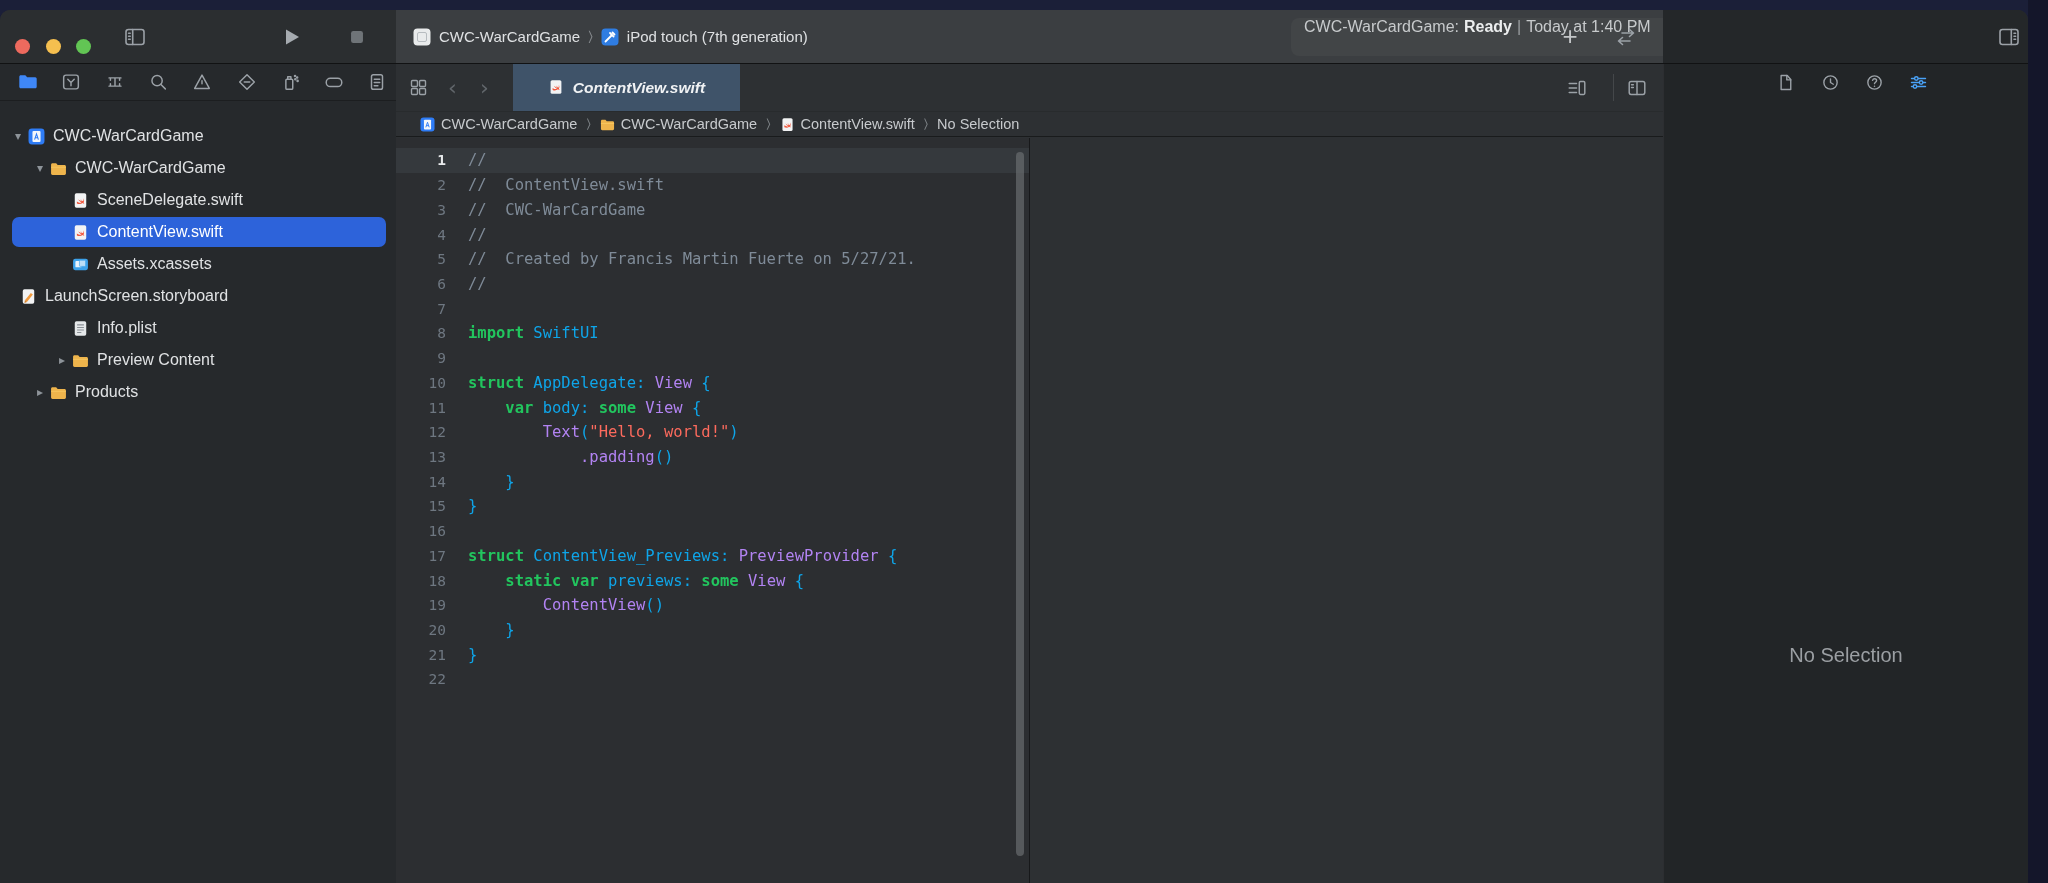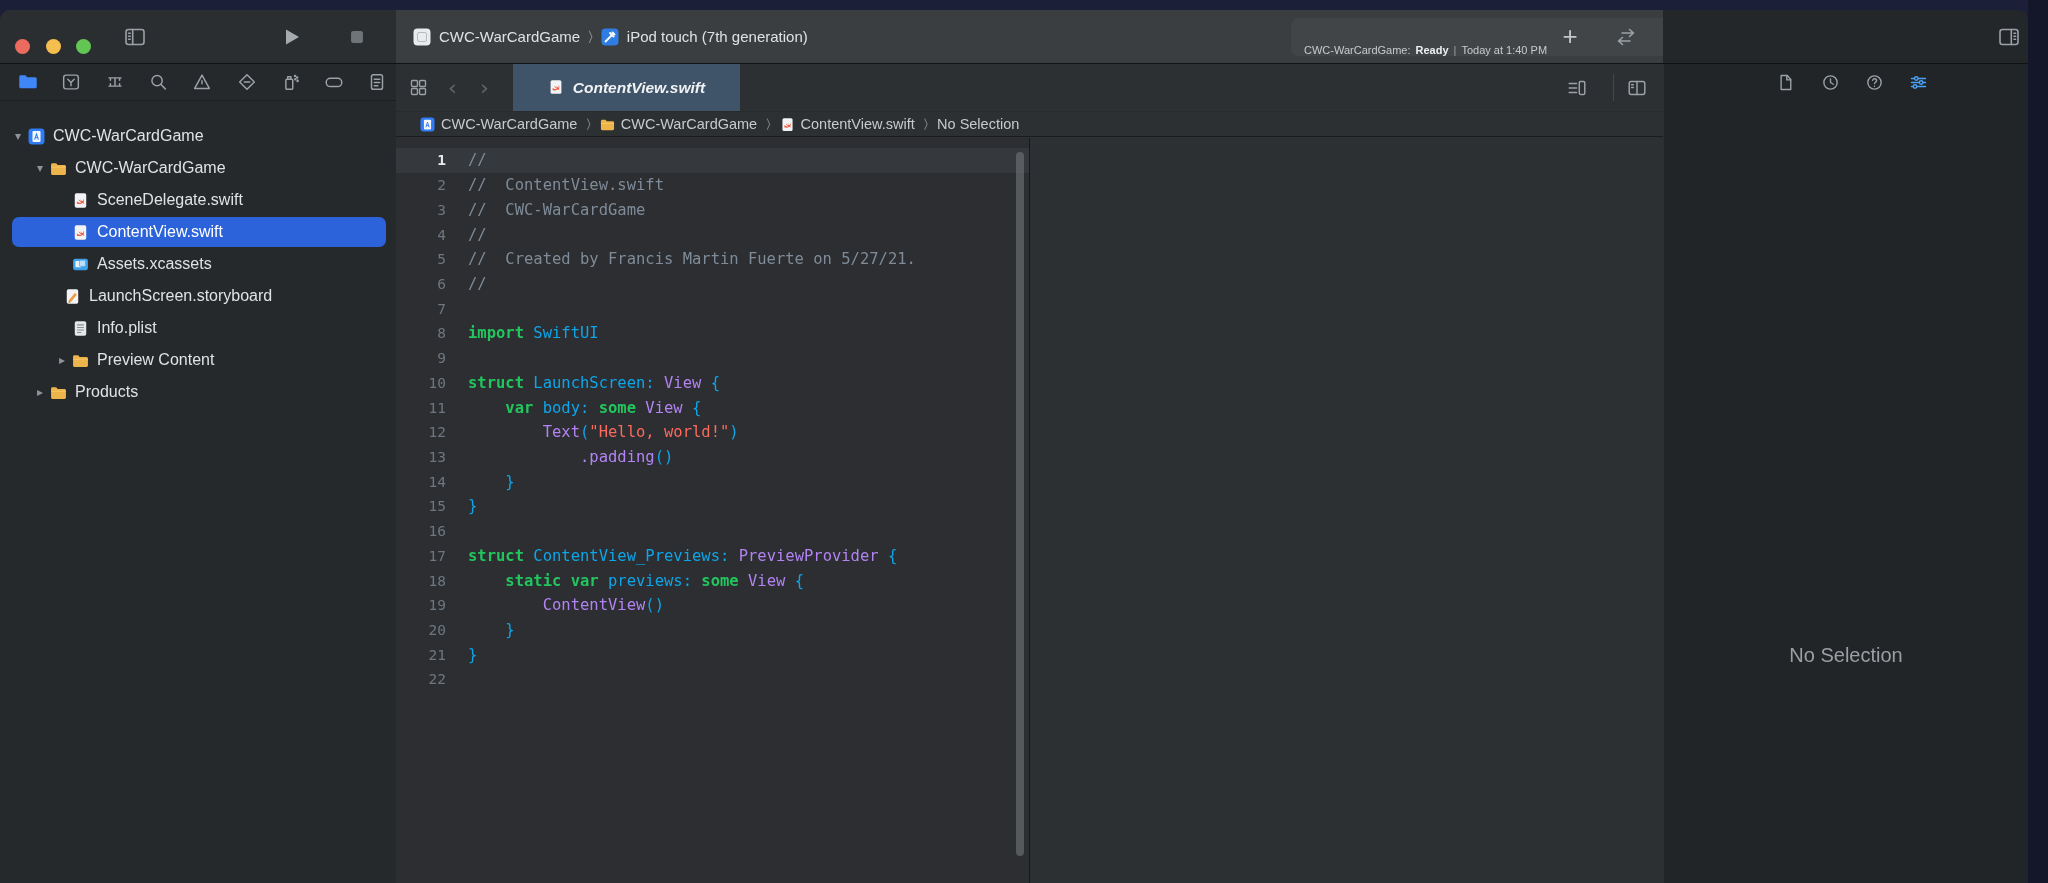--- a/index.html
+++ b/index.html
@@ -14,22 +14,22 @@
   
   #toolbar{position:absolute;left:0;right:0;top:0;height:53px;border-bottom:1px solid #111213;}
   #tb-left{position:absolute;left:0;top:0;width:396px;height:53px;background:#2b2e30;border-right:1px solid #1f2123;}
   #tb-mid{position:absolute;left:396px;top:0;width:1267px;height:53px;background:#3b3e41;border-right:1px solid #1a1c1d;}
   #tb-right{position:absolute;left:1663px;top:0;right:0;height:53px;background:#242729;}
   .tl{position:absolute;top:29px;width:15px;height:15px;border-radius:50%;}
   .tbicon{position:absolute;top:0;height:53px;display:flex;align-items:center;justify-content:center;}
   .scheme-lbl{font-size:15px;color:#dfe1e3;}
   .scheme-sep{color:#85898d;font-size:14px;padding:0 8px;}
   #status-pill{position:absolute;left:895px;top:8px;width:640px;height:38px;background:#424547;
-               border-radius:8px;display:flex;align-items:flex-end;padding-left:13px;box-sizing:border-box;
-               font-size:11px;color:#c7cacc;}
+               border-radius:8px;display:flex;align-items:flex-start;padding-left:13px;box-sizing:border-box;
+               font-size:16px;color:#c7cacc;}
   #status-pill b{color:#eceeef;font-weight:bold;padding:0 5px;}
   #status-pill .sp{color:#9a9ea1;padding-right:5px;}
   .sqicon{width:18px;height:18px;border-radius:4px;display:inline-block;margin-right:8px;flex:0 0 auto;}
 
   
   #navigator{position:absolute;left:0;top:54px;width:396px;bottom:0;background:#26292c;border-right:1px solid #161718;}
   #nav-tabs{position:absolute;left:0;top:0;width:100%;height:36px;border-bottom:1px solid #1c1e20;}
   .nav-tab{position:absolute;top:0;width:36px;height:36px;display:flex;align-items:center;justify-content:center;cursor:default;}
   #nav-tree{position:absolute;left:0;top:56px;width:100%;}
   .trow{position:relative;height:32px;display:flex;align-items:center;font-size:16px;color:#e0e2e4;white-space:nowrap;}
@@ -271,21 +271,21 @@
             <span class="chev"></span>
             <span class="ficon">
               <svg width="17" height="17" viewBox="0 0 16 16">
                 <rect x="1" y="2.6" width="14" height="10.8" rx="2" fill="#3da2ea"></rect>
                 <rect x="3.2" y="4.8" width="5.8" height="5.8" rx=".8" fill="#eaf4fc"></rect>
                 <rect x="7" y="4" width="5.8" height="5.8" rx=".8" fill="#bcdff7" stroke="#3da2ea" stroke-width=".6"></rect>
               </svg>
             </span>
             <span class="lbl">Assets.xcassets</span>
           </div>
-          <div class="trow" style=" margin-left: 44px;">
+          <div class="trow" style="">
             <span class="chev"></span>
             <span class="ficon">
               <svg width="17" height="17" viewBox="0 0 16 16">
                 <rect x="2.6" y="1.2" width="10.8" height="13.6" rx="1.6" fill="#f2f3f4"></rect>
                 <path d="M4.6 11.6L10.2 4.6l1.9 1.5-5.6 7z" fill="#f09a3e"></path>
                 <path d="M4.6 11.6l2 1.5-2.4.9z" fill="#d07f2a"></path>
               </svg>
             </span>
             <span class="lbl">LaunchScreen.storyboard</span>
           </div>
@@ -431,21 +431,21 @@
             <div class="cl">
               <span class="ln">8</span>
               <span class="lc"><span class="tok-k">import</span><span class="tok-p"> SwiftUI</span></span>
             </div>
             <div class="cl">
               <span class="ln">9</span>
               <span class="lc"></span>
             </div>
             <div class="cl">
               <span class="ln">10</span>
-              <span class="lc"><span class="tok-k">struct</span><span class="tok-p"> LaunchScreen: </span><span class="tok-t">View</span><span class="tok-p"> {</span></span>
+              <span class="lc"><span class="tok-k">struct</span><span class="tok-p"> AppDelegate: </span><span class="tok-t">View</span><span class="tok-p"> {</span></span>
             </div>
             <div class="cl">
               <span class="ln">11</span>
               <span class="lc"><span class="tok-p">    </span><span class="tok-k">var</span><span class="tok-p"> body: </span><span class="tok-k">some</span><span class="tok-p"> </span><span class="tok-t">View</span><span class="tok-p"> {</span></span>
             </div>
             <div class="cl">
               <span class="ln">12</span>
               <span class="lc"><span class="tok-p">        </span><span class="tok-t">Text</span><span class="tok-p">(</span><span class="tok-s">"Hello, world!"</span><span class="tok-p">)</span></span>
             </div>
             <div class="cl">

